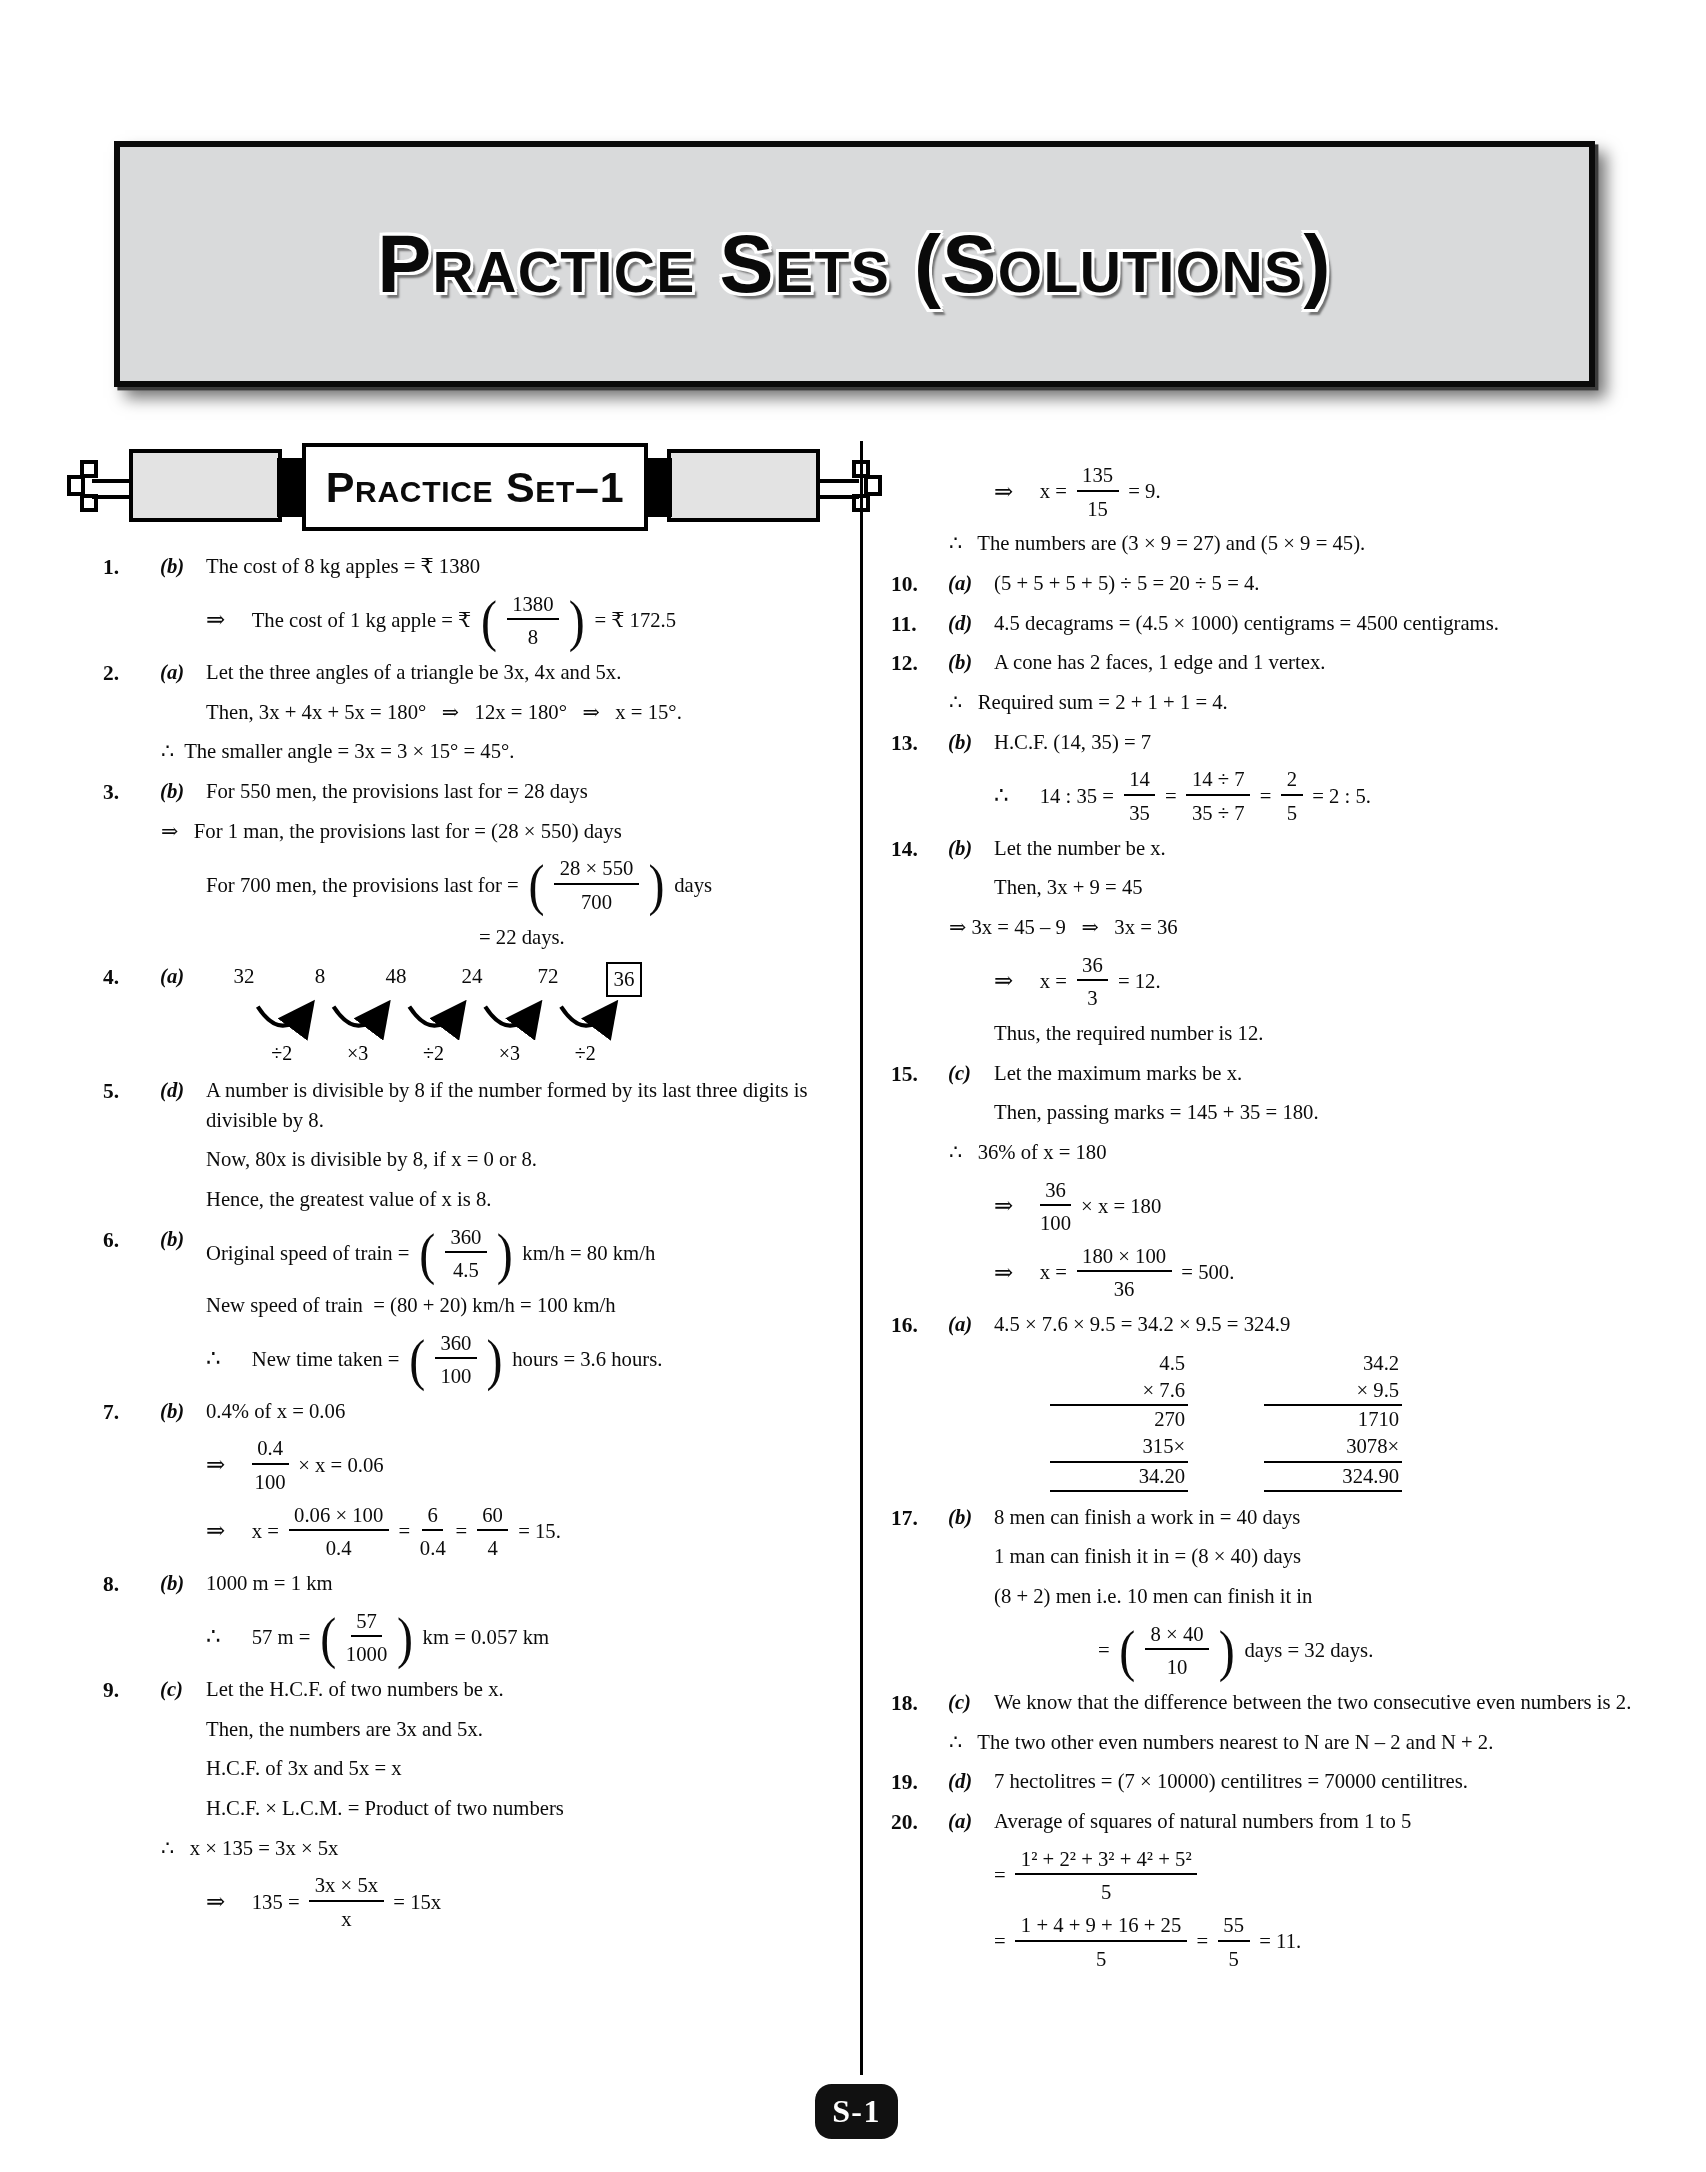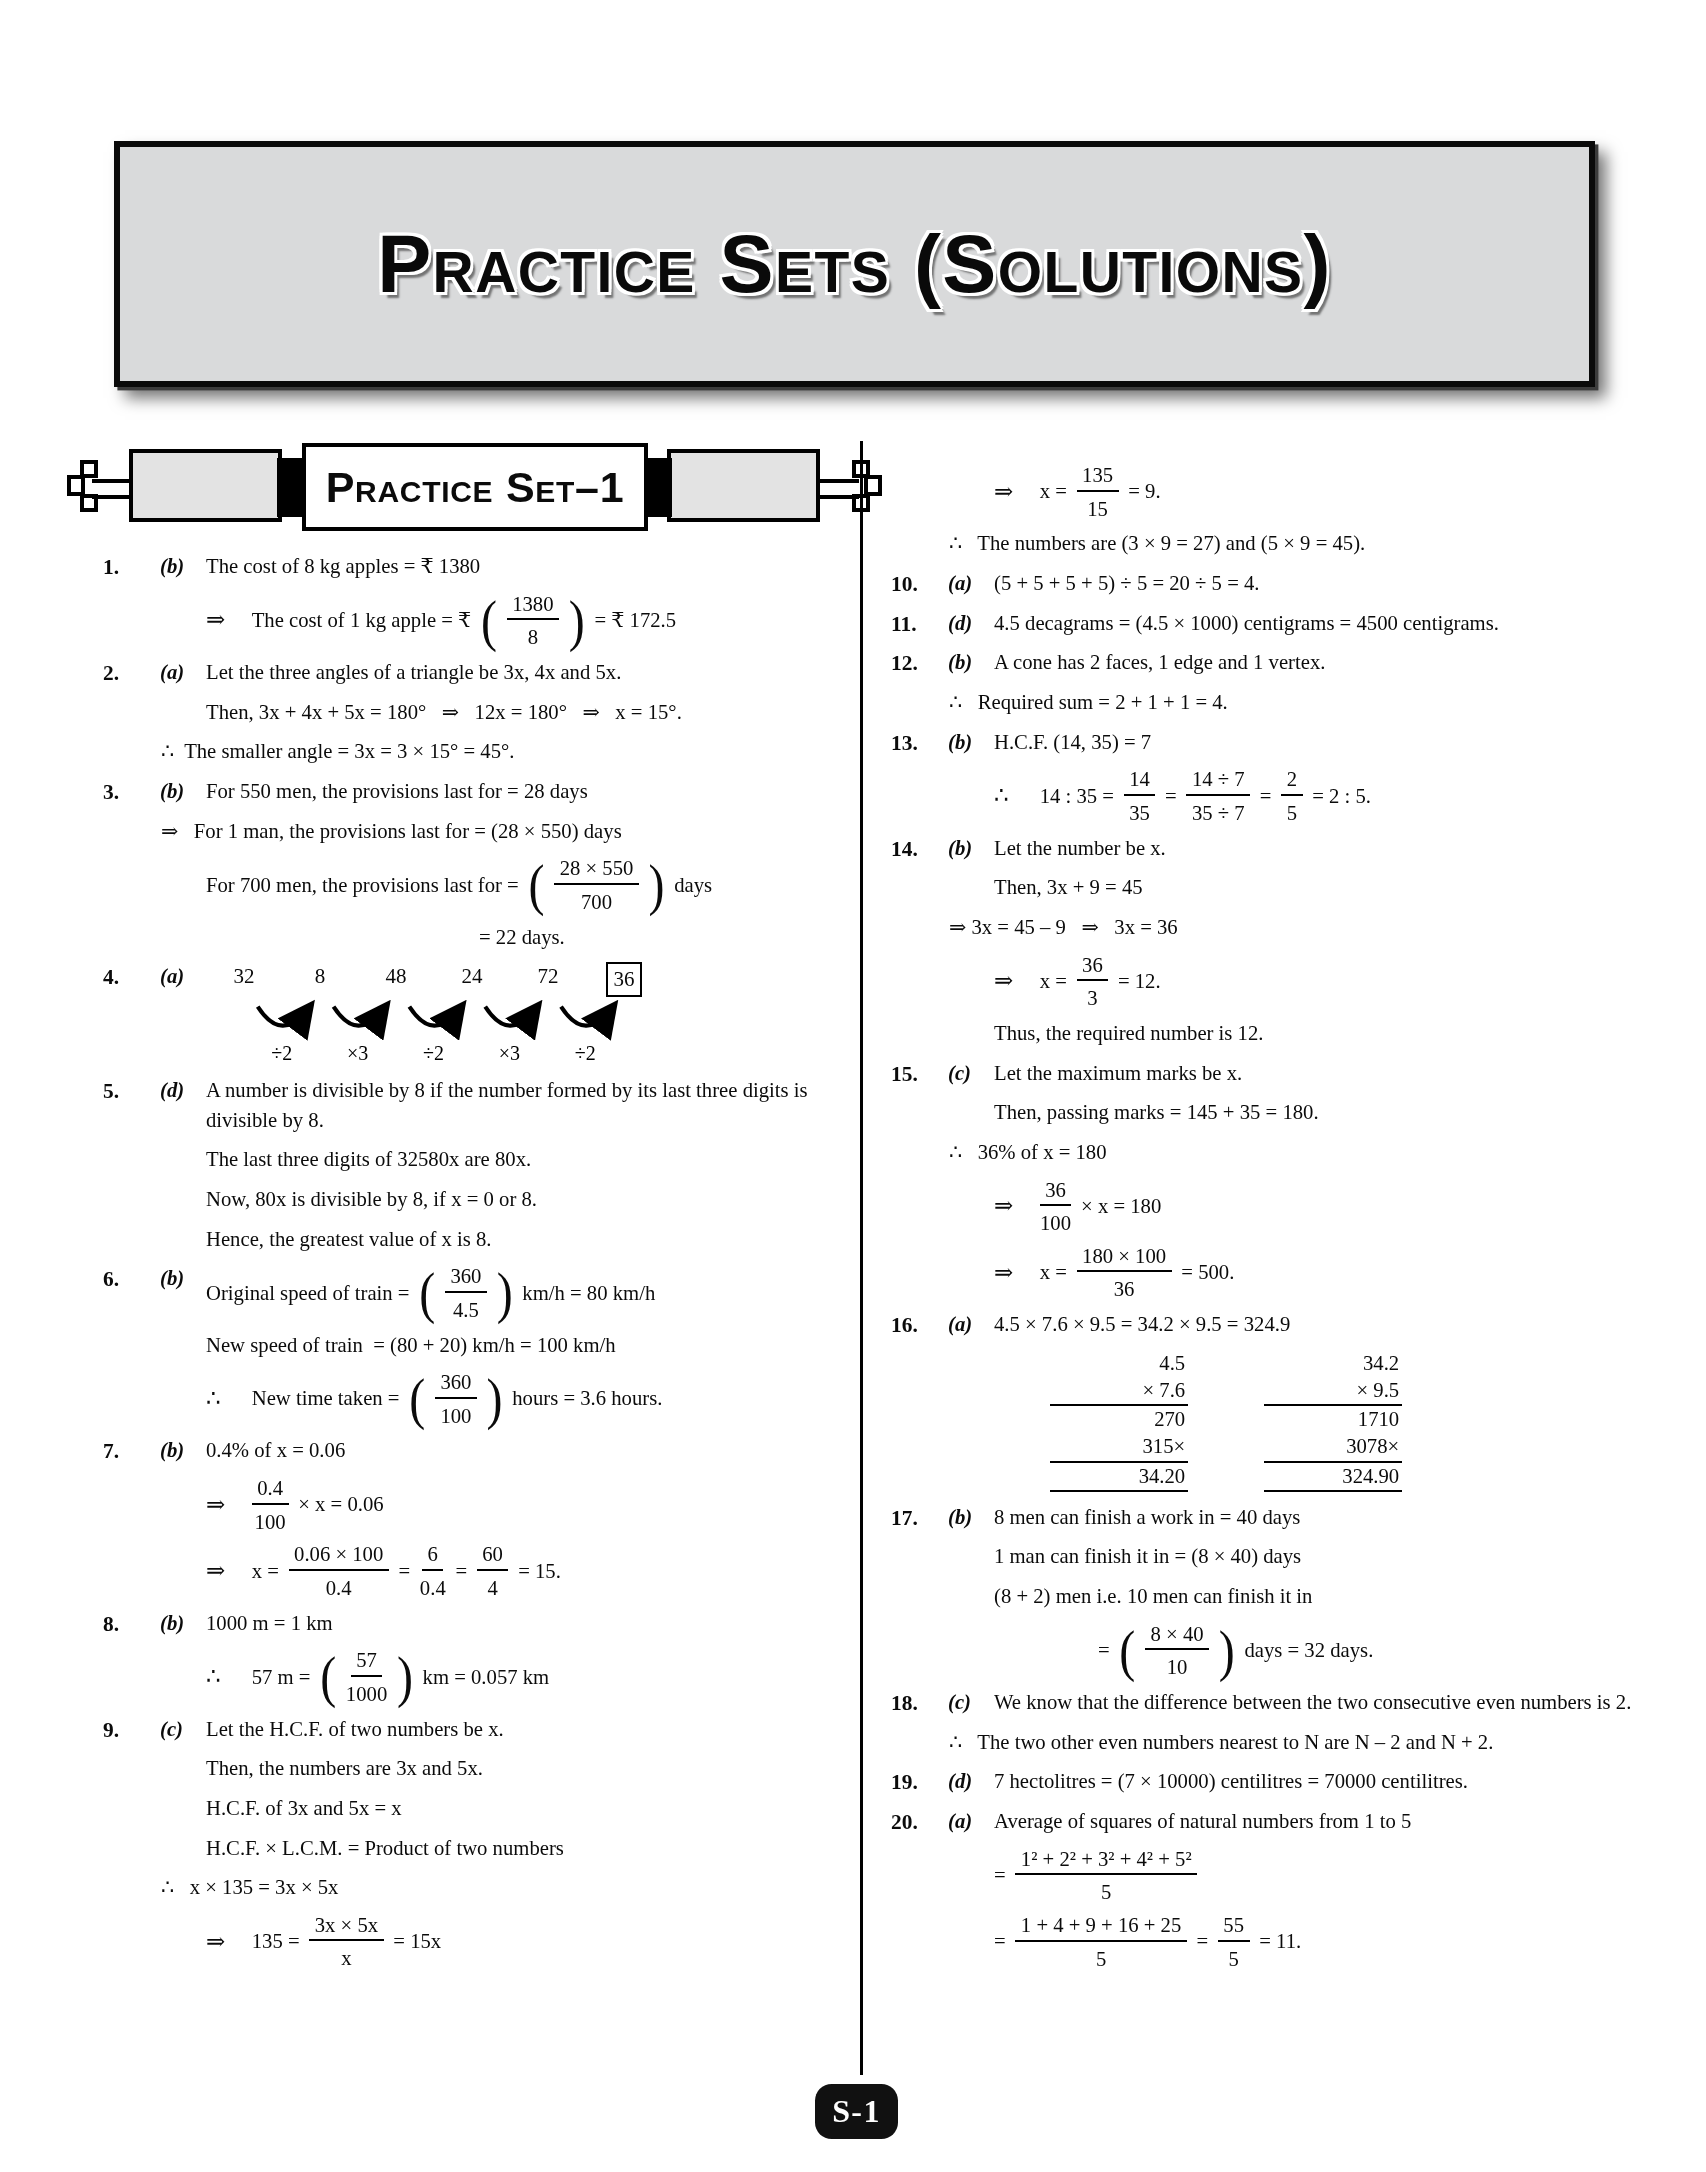--- a/index.html
+++ b/index.html
@@ -194,23 +194,20 @@
     <text x="440" y="92" text-anchor="middle">×3</text>
     <text x="550" y="92" text-anchor="middle">÷2</text>
   </svg>
 
   <div class="row">
     <span class="qnum">5.</span>
     <span class="qopt">(d)</span>
     <span class="txt">A number is divisible by 8 if the number formed by its last three digits is divisible by 8.</span>
   </div>
   <div class="row">
-    <span class="txt">The last three digits of 32580x are 80x.</span>
-  </div>
-  <div class="row">
     <span class="txt">Now, 80x is divisible by 8, if x = 0 or 8.</span>
   </div>
   <div class="row">
     <span class="txt">Hence, the greatest value of x is 8.</span>
   </div>
 
   <div class="row eq">
     <span class="qnum">6.</span>
     <span class="qopt">(b)</span>
     <span class="txt">Original speed of train =</span>

